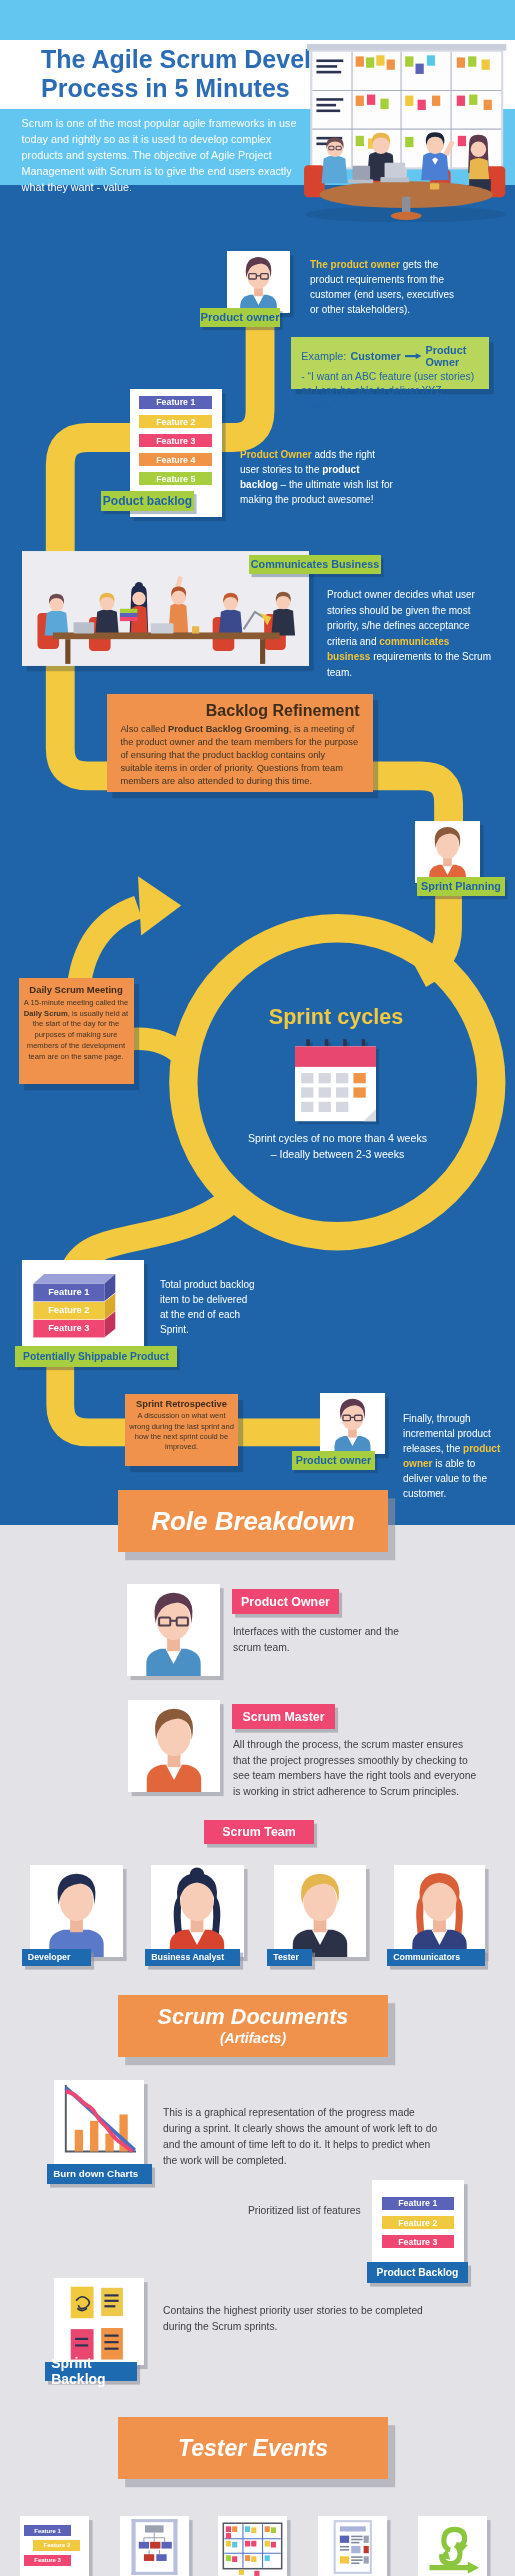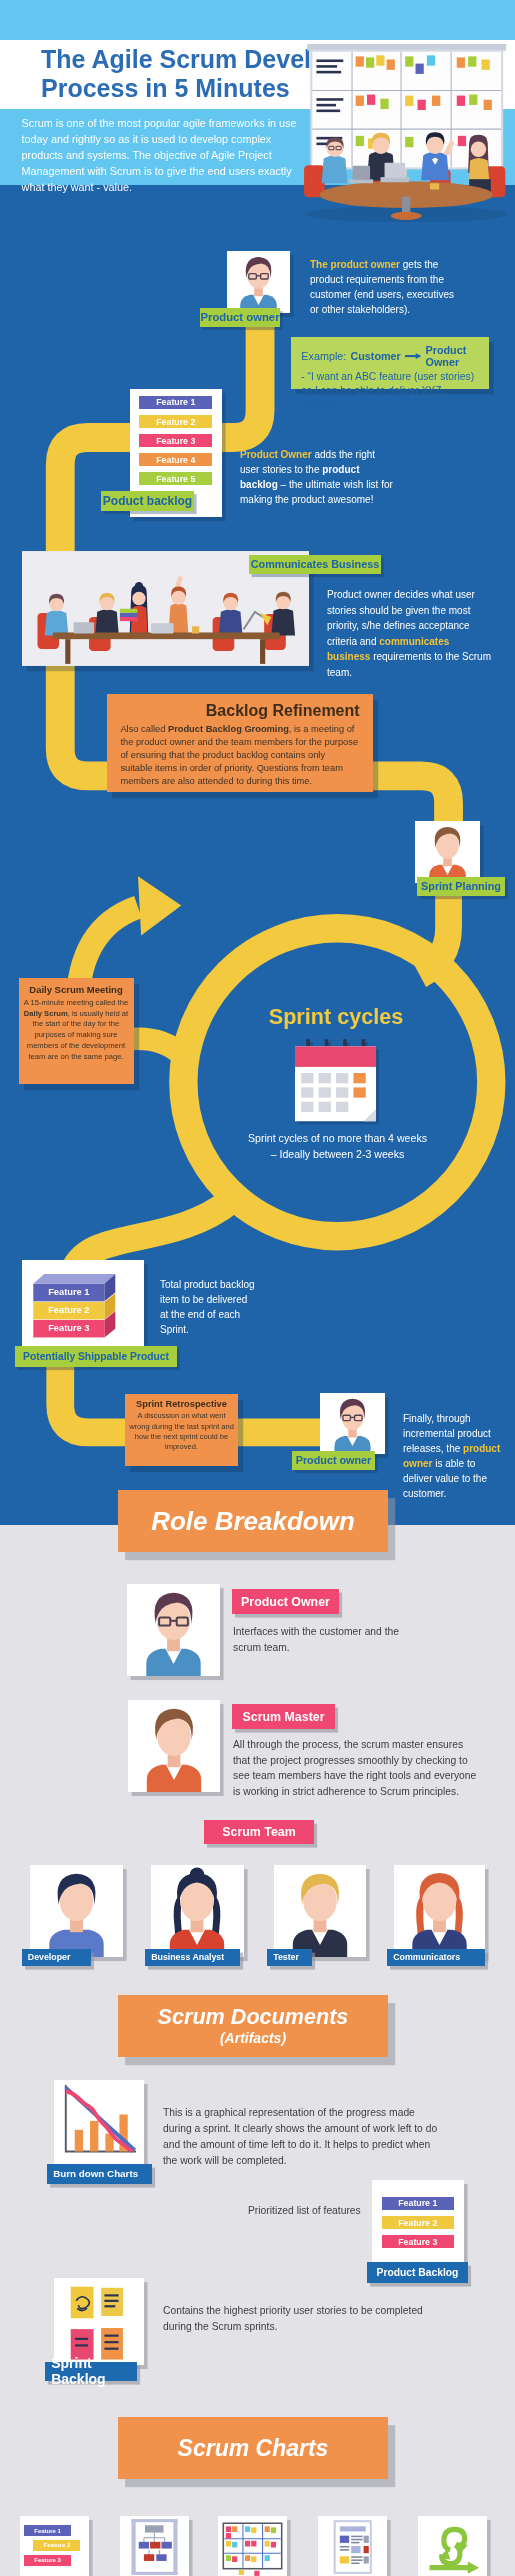--- a/index.html
+++ b/index.html
@@ -535,21 +535,21 @@
       <g fill="#2c3350">
           <rect x="80" y="104" width="26" height="4"></rect>
           <rect x="80" y="116" width="26" height="4"></rect>
           <rect x="80" y="128" width="26" height="4"></rect>
         </g>
     </svg>
   </div>
   <div class="abs blabel sb-label">Sprint Backlog</div>
   <div class="abs gtext sb-text">Contains the highest priority user stories to be completed during the Scrum sprints.</div>
 
-  <div class="abs banner ev-banner">Scrum Charts</div>
+  <div class="abs banner ev-banner">Tester Events</div>
 
   <div class="abs card shadow-g ev-card" style="left:20px">
     <div class="mini-feat f1" style="left:4.1px;top:9.3px">Feature 1</div>
     <div class="mini-feat f2" style="left:13.4px;top:24px">Feature 2</div>
     <div class="mini-feat f3" style="left:4.1px;top:39px">Feature 3</div>
   </div>
 
   <div class="abs card shadow-g ev-card" style="left:120px">
     <svg viewBox="0 0 133 120" width="69" height="62">
       <rect x="22" y="6" width="8" height="108" fill="#b9c0dd"></rect>

